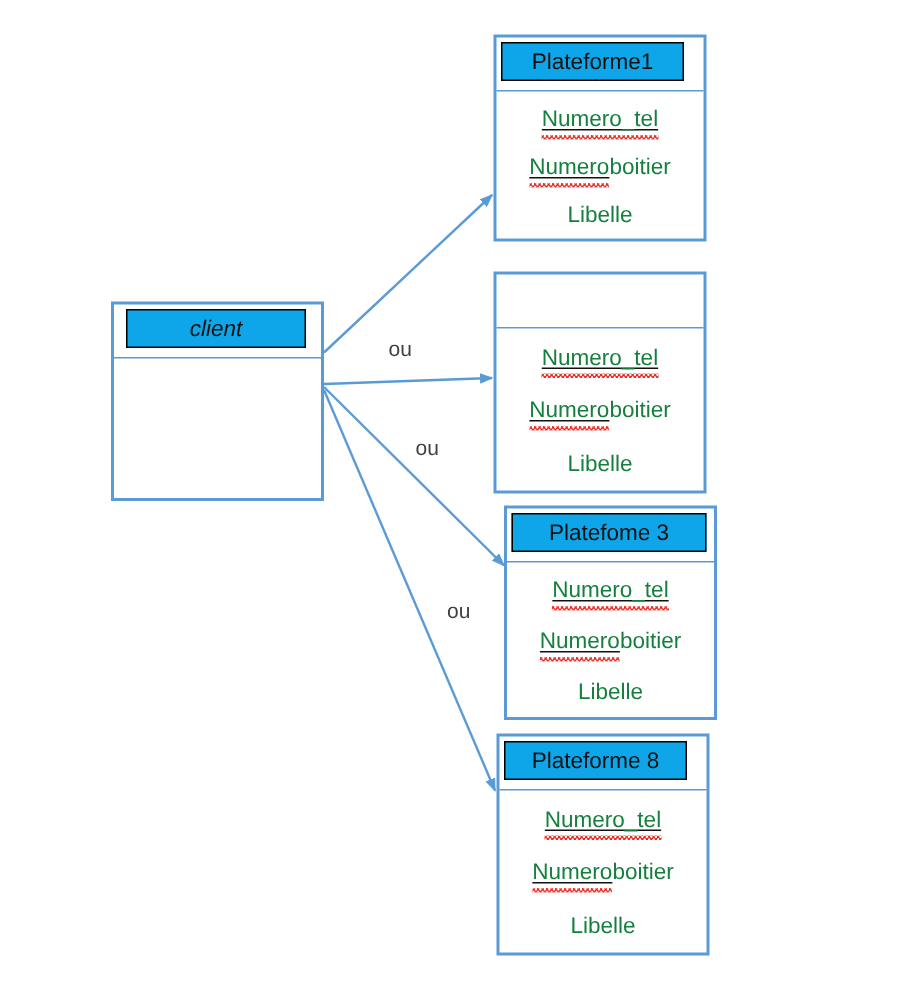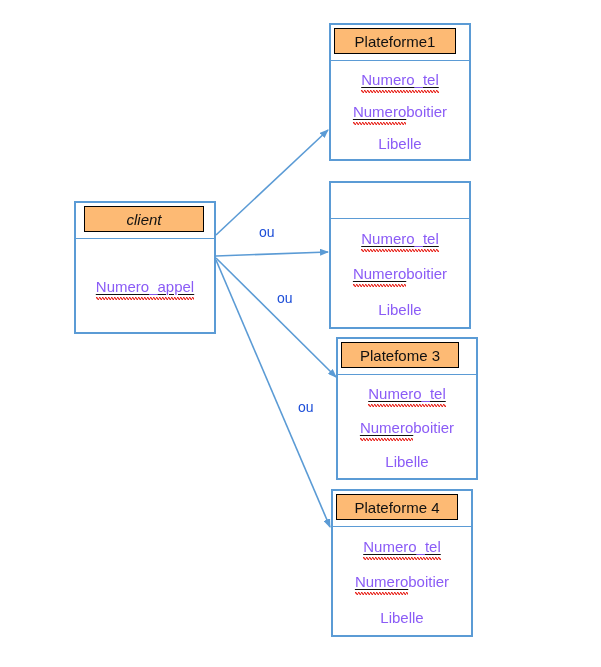--- a/index.html
+++ b/index.html
@@ -33,21 +33,21 @@
     position: absolute;
     box-sizing: border-box;
     border: 2px solid #5B9BD5;
     background: #ffffff;
     z-index: 2;
   }
   .entity-title {
     position: absolute;
     box-sizing: border-box;
     border: 1px solid #000000;
-    background: #fdba74;
+    background: #0ea5e9;
     display: flex;
     align-items: center;
     justify-content: center;
     font-size: 15px;
     color: #111111;
     white-space: nowrap;
     z-index: 3;
   }
   .entity-sep {
     position: absolute;
@@ -63,21 +63,21 @@
     display: flex;
     flex-direction: column;
     z-index: 3;
   }
   .attr {
     flex: 1 1 0;
     display: flex;
     align-items: center;
     justify-content: center;
     font-size: 15px;
-    color: #8b5cf6;
+    color: #15803d;
     white-space: nowrap;
   }
   
   .sq {
     position: relative;
     text-decoration: underline;
     text-decoration-color: #111111;
     text-decoration-thickness: 1px;
     text-underline-offset: 2px;
   }
@@ -93,21 +93,21 @@
       linear-gradient(-45deg, transparent 40%, #e8241c 40%, #e8241c 60%, transparent 60%);
     background-size: 3px 3px;
     background-repeat: repeat-x;
     background-position: 0 0, 1.5px 0;
   }
   .plain { }
   
   .ou-label {
     position: absolute;
     font-size: 14px;
-    color: #1d4ed8;
+    color: #404040;
     z-index: 4;
     white-space: nowrap;
   }
 </style>
 </head>
 <body>
 
 <div id="canvas">
 
   <svg id="connectors" viewBox="0 0 601 667">
@@ -127,24 +127,20 @@
   </svg>
 
   <div class="ou-label" style="left:259px; top:224px;">ou</div>
   <div class="ou-label" style="left:277px; top:290px;">ou</div>
   <div class="ou-label" style="left:298px; top:399px;">ou</div>
 
   <div class="entity" style="left:74px; top:201px; width:142px; height:133px;"></div>
   <div class="entity-title" style="left:84px; top:206px; width:120px; height:26px;font-style:italic;">client</div>
   <div class="entity-sep" style="left:76px; top:238px; width:138px;"></div>
   <div class="attrs" style="left:74px; top:241px; width:142px; height:91px;">
-    <div class="attr">
-      <span class="sq">Numero_appel</span>
-        <span class="plain"></span>
-    </div>
   </div>
 
   <div class="entity" style="left:329px; top:23px; width:142px; height:138px;"></div>
   <div class="entity-title" style="left:334px; top:28px; width:122px; height:26px;">Plateforme1</div>
   <div class="entity-sep" style="left:331px; top:60px; width:138px;"></div>
   <div class="attrs" style="left:329px; top:63px; width:142px; height:96px;">
     <div class="attr">
       <span class="sq">Numero_tel</span>
         <span class="plain"></span>
     </div>
@@ -167,38 +163,38 @@
     <div class="attr">
       <span class="sq">Numero</span>
         <span class="plain"> boitier</span>
     </div>
     <div class="attr">
       <span class="plain">Libelle</span>
     </div>
   </div>
 
   <div class="entity" style="left:336px; top:337px; width:142px; height:143px;"></div>
-  <div class="entity-title" style="left:341px; top:342px; width:118px; height:26px;">Platefome 3</div>
+  <div class="entity-title" style="left:341px; top:342px; width:130px; height:26px;">Platefome 3</div>
   <div class="entity-sep" style="left:338px; top:374px; width:138px;"></div>
   <div class="attrs" style="left:336px; top:377px; width:142px; height:101px;">
     <div class="attr">
       <span class="sq">Numero_tel</span>
         <span class="plain"></span>
     </div>
     <div class="attr">
       <span class="sq">Numero</span>
         <span class="plain"> boitier</span>
     </div>
     <div class="attr">
       <span class="plain">Libelle</span>
     </div>
   </div>
 
   <div class="entity" style="left:331px; top:489px; width:142px; height:148px;"></div>
-  <div class="entity-title" style="left:336px; top:494px; width:122px; height:26px;">Plateforme 4</div>
+  <div class="entity-title" style="left:336px; top:494px; width:122px; height:26px;">Plateforme 8</div>
   <div class="entity-sep" style="left:333px; top:526px; width:138px;"></div>
   <div class="attrs" style="left:331px; top:529px; width:142px; height:106px;">
     <div class="attr">
       <span class="sq">Numero_tel</span>
         <span class="plain"></span>
     </div>
     <div class="attr">
       <span class="sq">Numero</span>
         <span class="plain"> boitier</span>
     </div>

